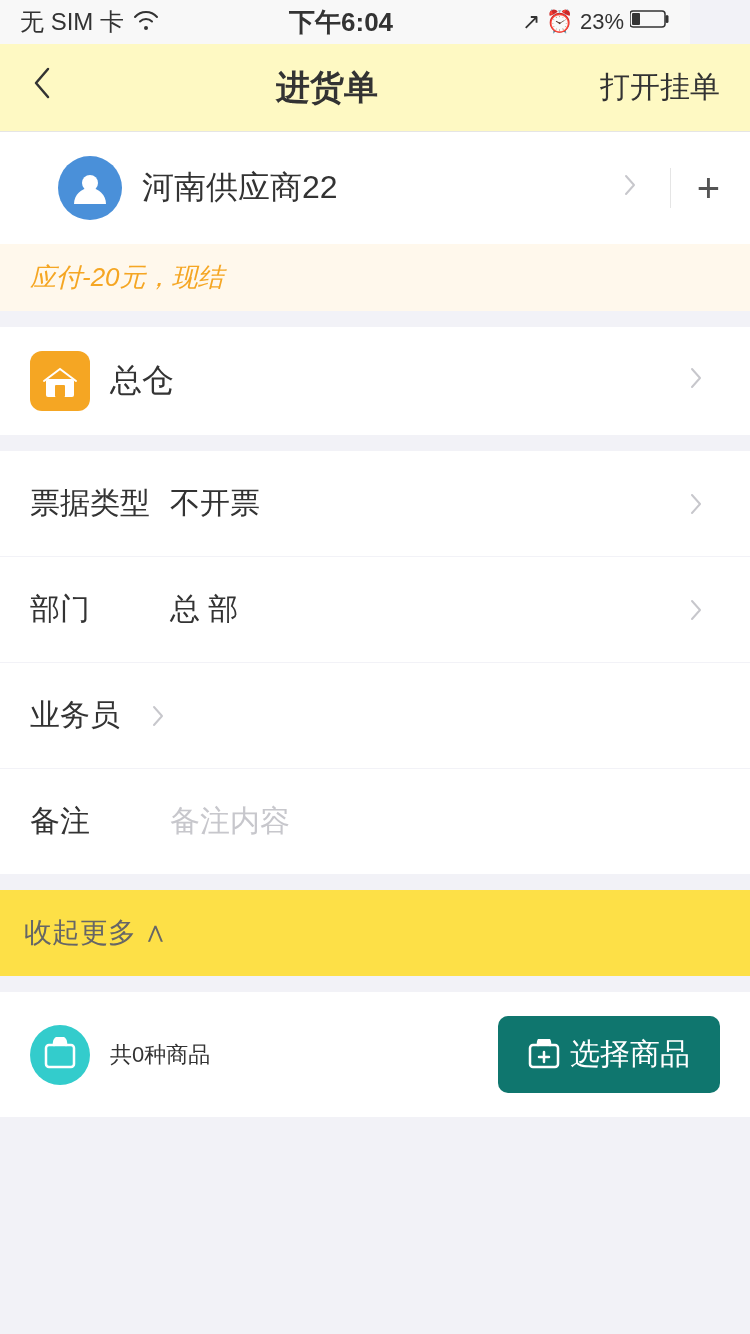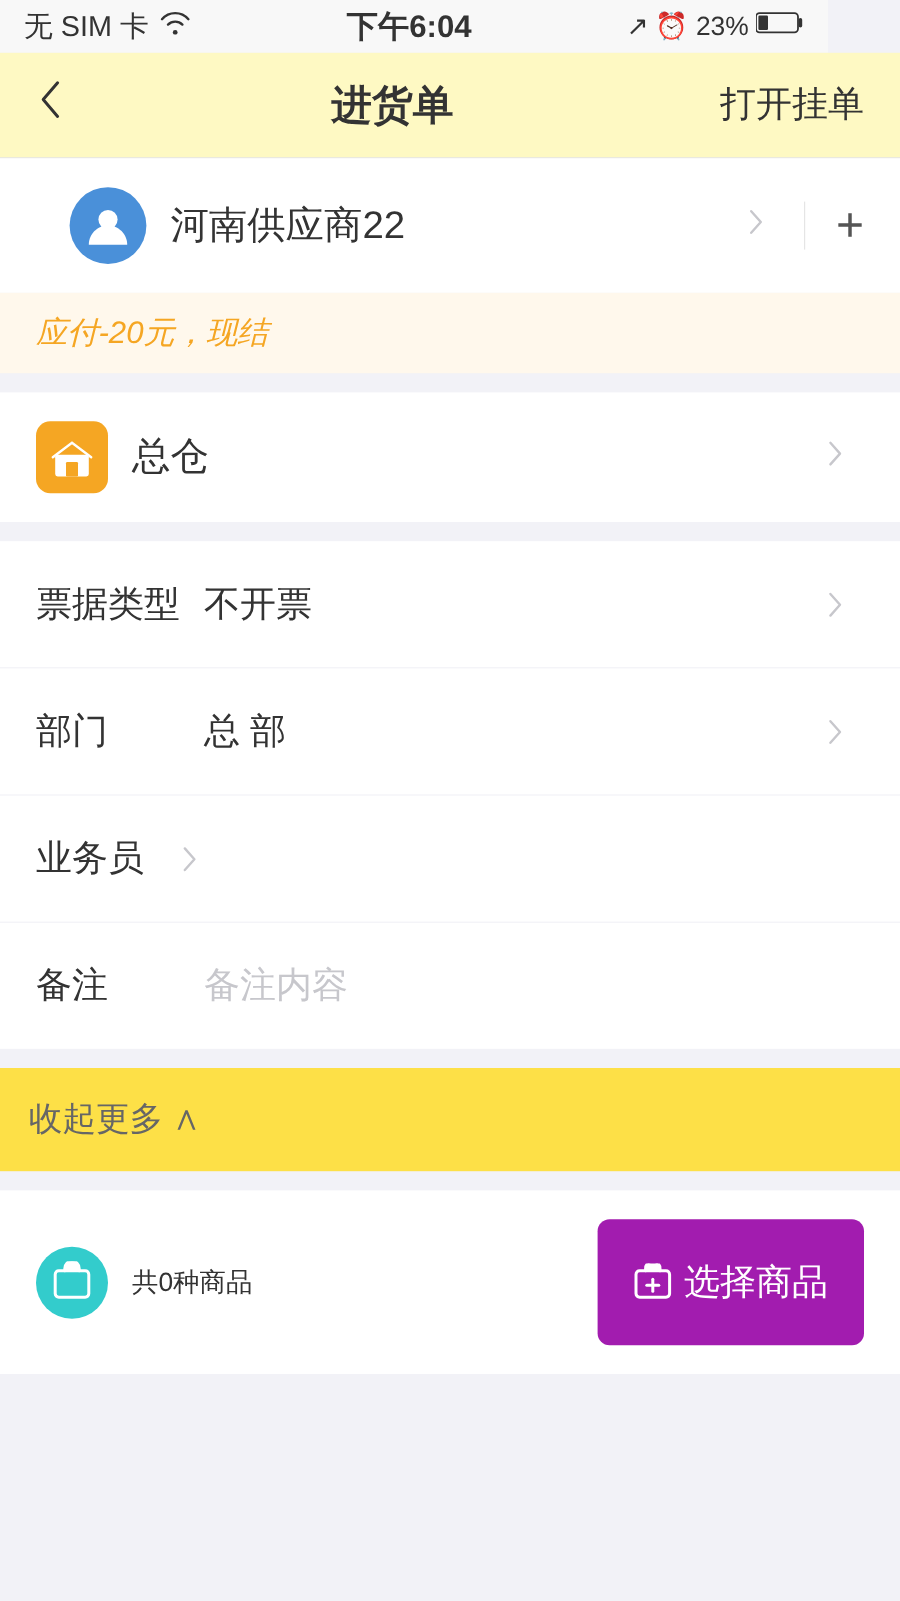--- a/index.html
+++ b/index.html
@@ -192,25 +192,25 @@
       margin-right: 20px;
       flex-shrink: 0;
     }
     .product-icon svg { width: 36px; height: 36px; fill: #fff; }
     .product-count {
       flex: 1;
       font-size: 22px;
       color: #333;
     }
     .select-btn {
-      background: #a21caf;
+      background: #0f766e;
       color: #fff;
       border: none;
       border-radius: 10px;
-      padding: 32px 30px;
+      padding: 18px 30px;
       font-size: 30px;
       display: flex;
       align-items: center;
       gap: 10px;
     }
     .select-btn svg { width: 32px; height: 32px; fill: #fff; }
   </style>
 </head>
 <body>
 

